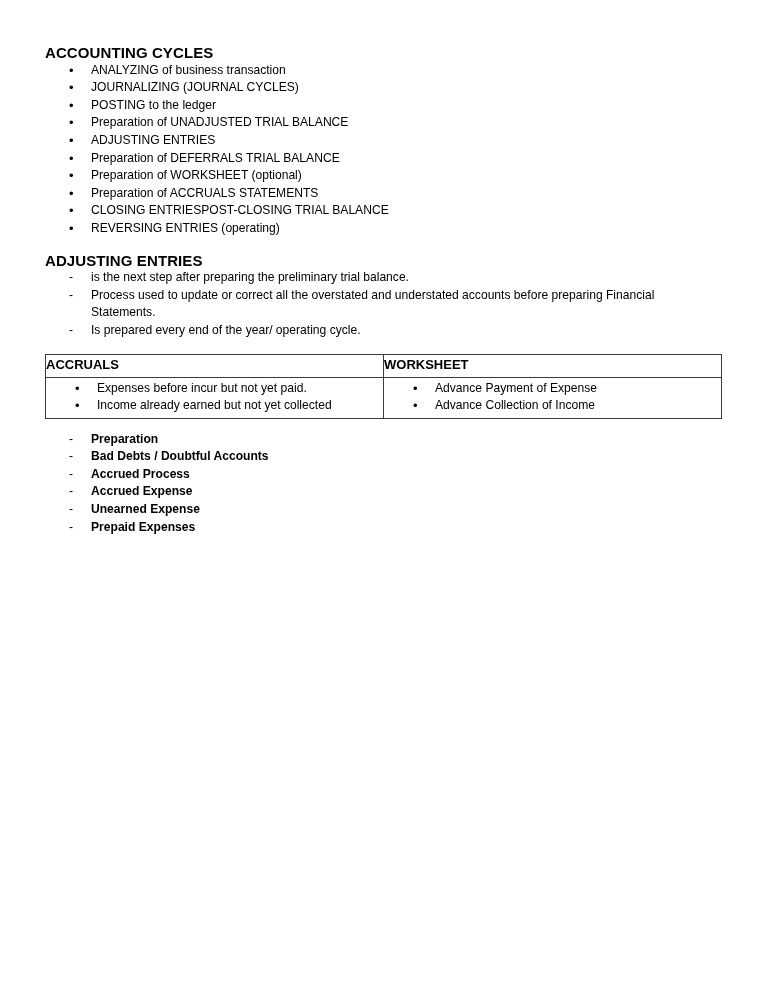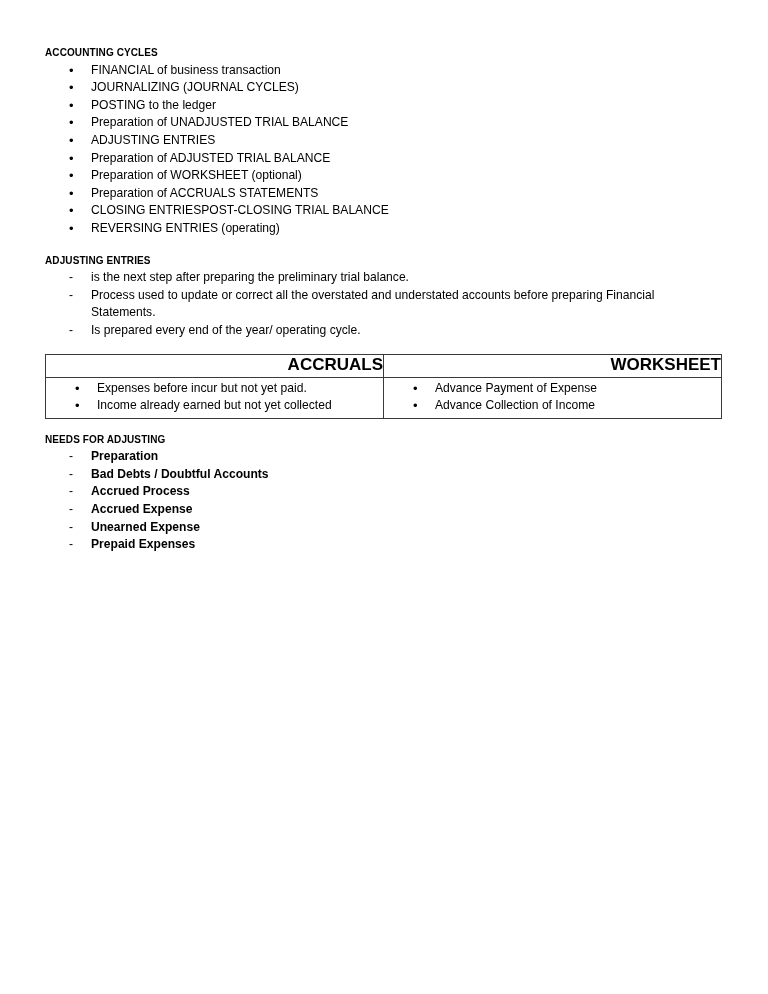--- a/index.html
+++ b/index.html
@@ -19,21 +19,21 @@
     position: relative;
     width: 768px;
     height: 994px;
     background: #ffffff;
     box-sizing: border-box;
     padding: 44px 46px 0 45px;
   }
 
   
   .section-heading {
-    font-size: 10px;
+    font-size: 15px;
     font-weight: bold;
     line-height: 17.6px;
     letter-spacing: 0.1px;
     margin: 0;
   }
 
   
   ul.note-list {
     list-style: none;
     margin: 0;
@@ -80,22 +80,22 @@
     table-layout: fixed;
     margin: 0;
   }
   table.compare th,
   table.compare td {
     border: 1px solid #3a3a3a;
     padding: 0;
     vertical-align: top;
   }
   table.compare th {
-    text-align: right;
-    font-size: 17px;
+    text-align: left;
+    font-size: 13px;
     font-weight: bold;
     line-height: 17.6px;
     height: 19px;
     padding: 1px 0 2px 0;
   }
   table.compare td {
     padding: 2px 0 3px 0;
   }
   ul.cell-list {
     list-style: none;
@@ -119,41 +119,41 @@
 </style>
 </head>
 <body>
 
 <div class="page">
 
   <h2 class="section-heading">ACCOUNTING CYCLES</h2>
   <ul class="note-list" id="list-accounting-cycles">
       <li>
         <span class="marker bullet">•</span>
-        <span class="item-text">FINANCIAL of business transaction</span>
+        <span class="item-text">ANALYZING of business transaction</span>
       </li>
       <li>
         <span class="marker bullet">•</span>
         <span class="item-text">JOURNALIZING (JOURNAL CYCLES)</span>
       </li>
       <li>
         <span class="marker bullet">•</span>
         <span class="item-text">POSTING to the ledger</span>
       </li>
       <li>
         <span class="marker bullet">•</span>
         <span class="item-text">Preparation of UNADJUSTED TRIAL BALANCE</span>
       </li>
       <li>
         <span class="marker bullet">•</span>
         <span class="item-text">ADJUSTING ENTRIES</span>
       </li>
       <li>
         <span class="marker bullet">•</span>
-        <span class="item-text">Preparation of ADJUSTED TRIAL BALANCE</span>
+        <span class="item-text">Preparation of DEFERRALS TRIAL BALANCE</span>
       </li>
       <li>
         <span class="marker bullet">•</span>
         <span class="item-text">Preparation of WORKSHEET (optional)</span>
       </li>
       <li>
         <span class="marker bullet">•</span>
         <span class="item-text">Preparation of ACCRUALS STATEMENTS</span>
       </li>
       <li>
@@ -218,21 +218,20 @@
                 <span class="item-text">Advance Collection of Income</span>
               </li>
             </ul>
         </td>
       </tr>
     </tbody>
   </table>
 
   <div class="gap-after-table"></div>
 
-  <h2 class="section-heading">NEEDS FOR ADJUSTING</h2>
   <ul class="note-list bold-items" id="list-needs-for-adjusting">
       <li>
         <span class="marker dash">-</span>
         <span class="item-text">Preparation</span>
       </li>
       <li>
         <span class="marker dash">-</span>
         <span class="item-text">Bad Debts / Doubtful Accounts</span>
       </li>
       <li>

